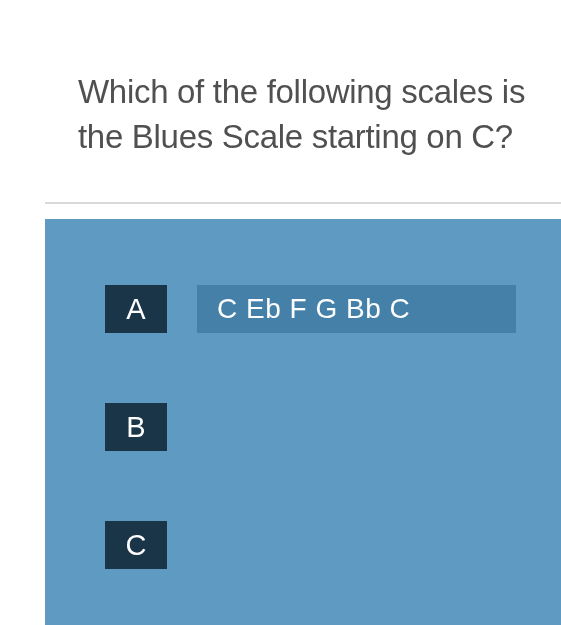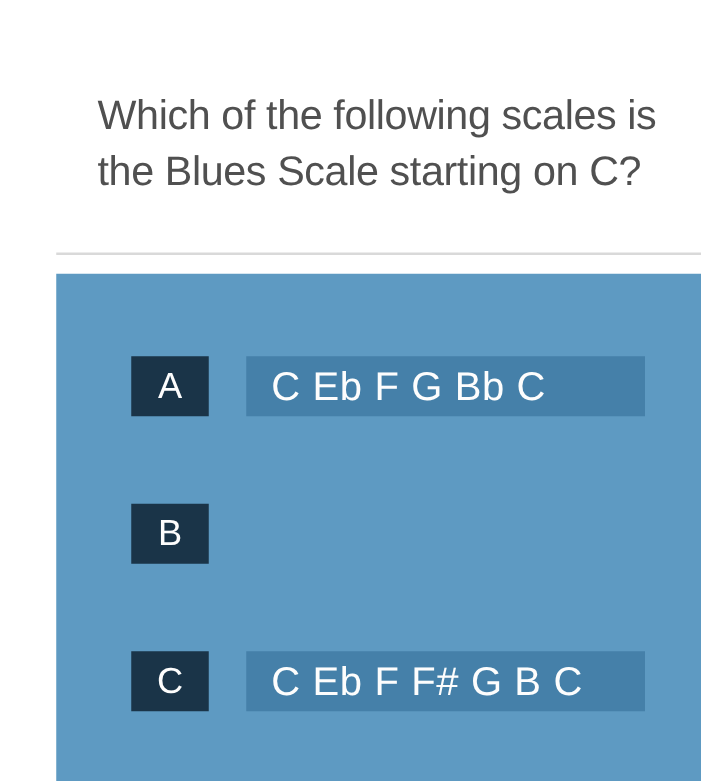--- a/index.html
+++ b/index.html
@@ -43,21 +43,21 @@
     font-size: 29px;
     font-weight: 300;
   }
   .option-body {
     flex: 1;
     background: #4580a9;
     color: #fdfdfd;
     display: flex;
     align-items: center;
     padding-left: 20px;
-    font-size: 32px;
+    font-size: 28px;
     font-weight: 300;
     letter-spacing: 0.5px;
   }
 </style>
 </head>
 <body>
 
 <div class="question-area">
   <div class="question-text">Which of the following scales is the Blues Scale starting on C?</div>
 </div>
@@ -68,20 +68,19 @@
     <div class="option-letter">A</div>
     <div class="option-body">C  Eb  F  G  Bb  C</div>
   </div>
 
   <div class="option-row">
     <div class="option-letter">B</div>
   </div>
 
   <div class="option-row">
     <div class="option-letter">C</div>
-    <div class="option-body">C  Eb  F  F#  G  B  C</div>
   </div>
 
   <div class="option-row">
     <div class="option-letter">D</div>
   </div>
 
 </div>
 
 </body></html>

